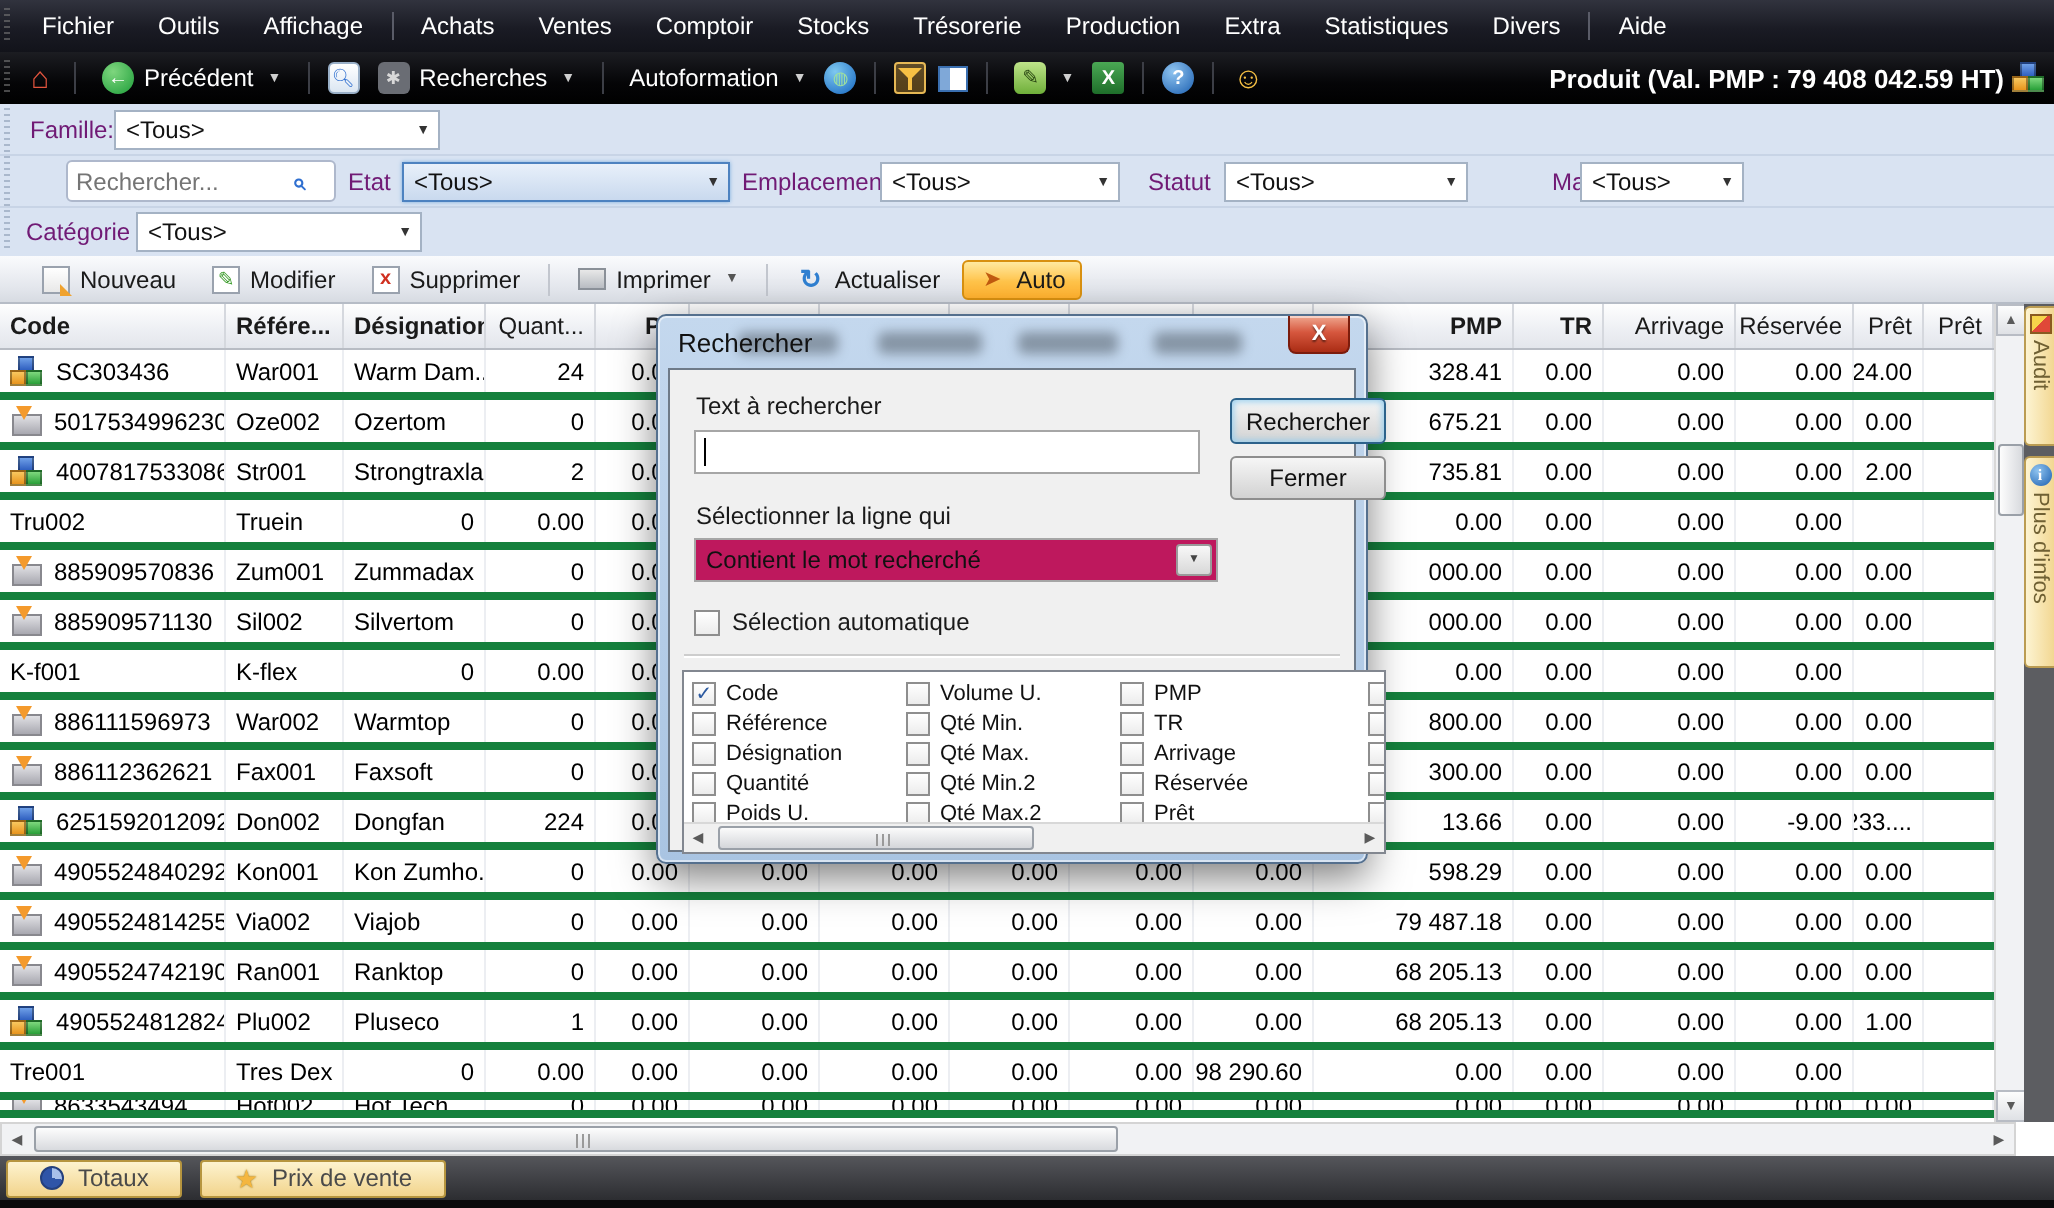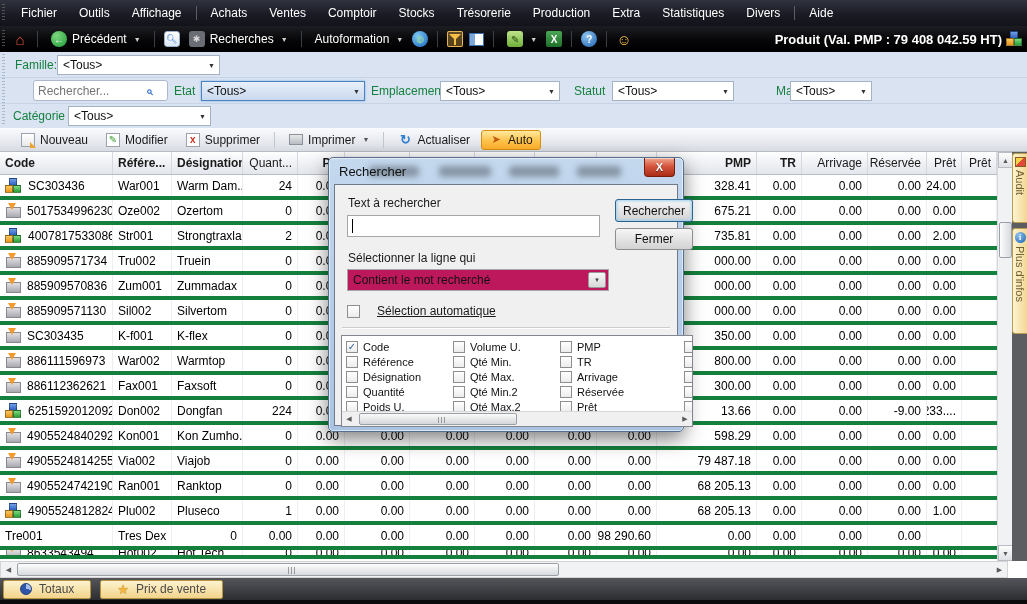--- a/index.html
+++ b/index.html
@@ -52,21 +52,21 @@
   .i-cubes3 .c, .icon-cubes .c { left:8px; top:7px; background:linear-gradient(#7ed87e,#28a038); }
 
   
   .filters { position:absolute; left:0; top:52px; width:100%; height:76px; background:#d9e3f2; }
   .filters::before { content:""; position:absolute; left:2px; top:2px; bottom:2px; width:3px;
     background:repeating-linear-gradient(#aab8cc 0 1px, transparent 1px 3px); }
   .frow { position:absolute; left:0; width:100%; display:flex; align-items:center; }
   .frow1 { top:0; height:26px; border-bottom:1px solid #c8d4e6; }
   .frow2 { top:26px; height:26px; border-bottom:1px solid #c8d4e6; }
   .frow3 { top:52px; height:24px; }
-  .flabel { color:#15803d; }
+  .flabel { color:#701a75; }
   .combo { position:relative; height:20px; background:#fff; border:1px solid #a4b2c4;
     display:flex; align-items:center; padding:0 18px 0 5px; color:#111; }
   .combo .arr { position:absolute; right:4px; top:6px; font-size:7px; color:#333; }
   .combo-focus { border:1px solid #4d82c0; background:linear-gradient(#e8f0fa,#c9d9ee); box-shadow:0 0 2px #7aaede; }
   .searchbox { position:absolute; left:33px; width:135px; height:21px; background:#fff;
     border:1px solid #aeb8cc; border-radius:3px; display:flex; align-items:center; padding:0 4px; }
   .searchbox input { border:none; outline:none; width:108px; font:12px "Liberation Sans",sans-serif; color:#a21caf; background:transparent; }
   .i-mag { color:#2f6fd0; font-weight:bold; font-size:12px; transform:scaleX(-1); }
 
   
@@ -167,21 +167,21 @@
     background:linear-gradient(#f6f6f6,#e4e4e4 50%,#d2d2d2); border:1px solid #8e8e8e; border-radius:3px;
     font:12px "Liberation Sans",sans-serif; color:#111; display:flex; align-items:center; justify-content:center; }
   .dlg-btn.focused { border:1px solid #2c628b; box-shadow:inset 0 0 3px 1px #9cd0ee; }
   .dlg-combo { position:absolute; left:12px; top:84px; width:262px; height:22px;
     background:#be185d; border:1px solid #a6a6a6; display:flex; align-items:center; padding-left:5px; color:#111; }
   .dlg-combo .dbtn { position:absolute; right:2px; top:2px; width:18px; height:16px;
     background:linear-gradient(#f8f8f8,#d8d8d8); border:1px solid #9a9a9a; border-radius:2px;
     display:flex; align-items:center; justify-content:center; font-size:6px; color:#444; }
   .chk { width:13px; height:13px; background:linear-gradient(#fff,#ececec); border:1px solid #8e8e8e;
     display:inline-flex; align-items:center; justify-content:center; font-size:10px; color:#2c5aa0; flex:0 0 13px; }
-  .autochk { position:absolute; left:12px; top:119px; display:flex; align-items:center; gap:17px; color:#1a1a1a;text-decoration:underline; }
+  .autochk { position:absolute; left:12px; top:119px; display:flex; align-items:center; gap:6px; color:#1a1a1a; }
   .dlg-sep { position:absolute; left:7px; right:7px; top:142px; height:2px;
     border-top:1px solid #cdcdcd; border-bottom:1px solid #fff; }
   .dlg-list { position:absolute; left:6px; top:150px; width:352px; height:92px;
     background:#fff; border:1px solid #828790; overflow:hidden; }
   .lst-col { position:absolute; top:3px; width:106px; }
   .lst-item { display:flex; align-items:center; gap:5px; height:15px; font-size:11px; color:#111; white-space:nowrap; }
   .lst-item .chk { width:12px; height:12px; flex:0 0 12px; }
   .lst-scroll { position:absolute; left:0; right:0; bottom:0; height:15px; background:#f0f0f0; border-top:1px solid #d8d8d8; }
   .lst-scroll .hbtn { height:14px; width:12px; }
   .lst-thumb { position:absolute; left:17px; top:1px; width:158px; height:12px;
@@ -420,24 +420,20 @@
           <div class="cell r">0.00</div>
           <div class="cell r">0.00</div>
           <div class="cell r">735.81</div>
           <div class="cell r">0.00</div>
           <div class="cell r">0.00</div>
           <div class="cell r">0.00</div>
           <div class="cell r">2.00</div>
           <div class="cell r"></div>
         </div>
         <div class="trow">
-          <div class="cell">
-            <div class="icon-box"></div>
-            <span class="codetext">885909571734</span>
-          </div>
           <div class="cell">Tru002</div>
           <div class="cell">Truein</div>
           <div class="cell r">0</div>
           <div class="cell r">0.00</div>
           <div class="cell r">0.00</div>
           <div class="cell r">0.00</div>
           <div class="cell r">0.00</div>
           <div class="cell r">0.00</div>
           <div class="cell r">0.00</div>
           <div class="cell r">000.00</div>
@@ -483,24 +479,20 @@
           <div class="cell r">0.00</div>
           <div class="cell r">0.00</div>
           <div class="cell r">000.00</div>
           <div class="cell r">0.00</div>
           <div class="cell r">0.00</div>
           <div class="cell r">0.00</div>
           <div class="cell r">0.00</div>
           <div class="cell r"></div>
         </div>
         <div class="trow">
-          <div class="cell">
-            <div class="icon-box"></div>
-            <span class="codetext">SC303435</span>
-          </div>
           <div class="cell">K-f001</div>
           <div class="cell">K-flex</div>
           <div class="cell r">0</div>
           <div class="cell r">0.00</div>
           <div class="cell r">0.00</div>
           <div class="cell r">0.00</div>
           <div class="cell r">0.00</div>
           <div class="cell r">0.00</div>
           <div class="cell r">0.00</div>
           <div class="cell r">350.00</div>

